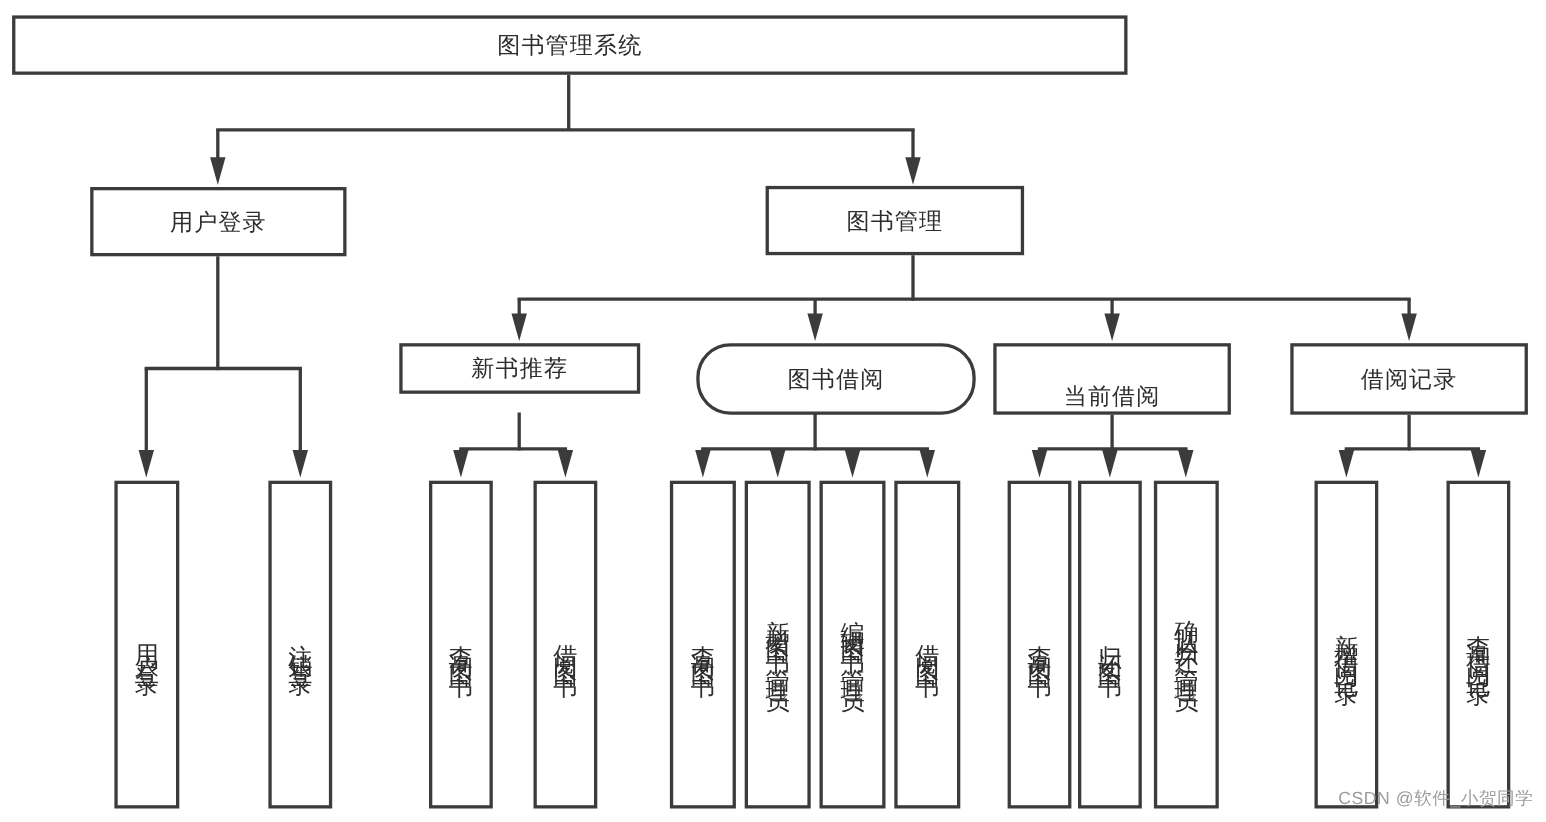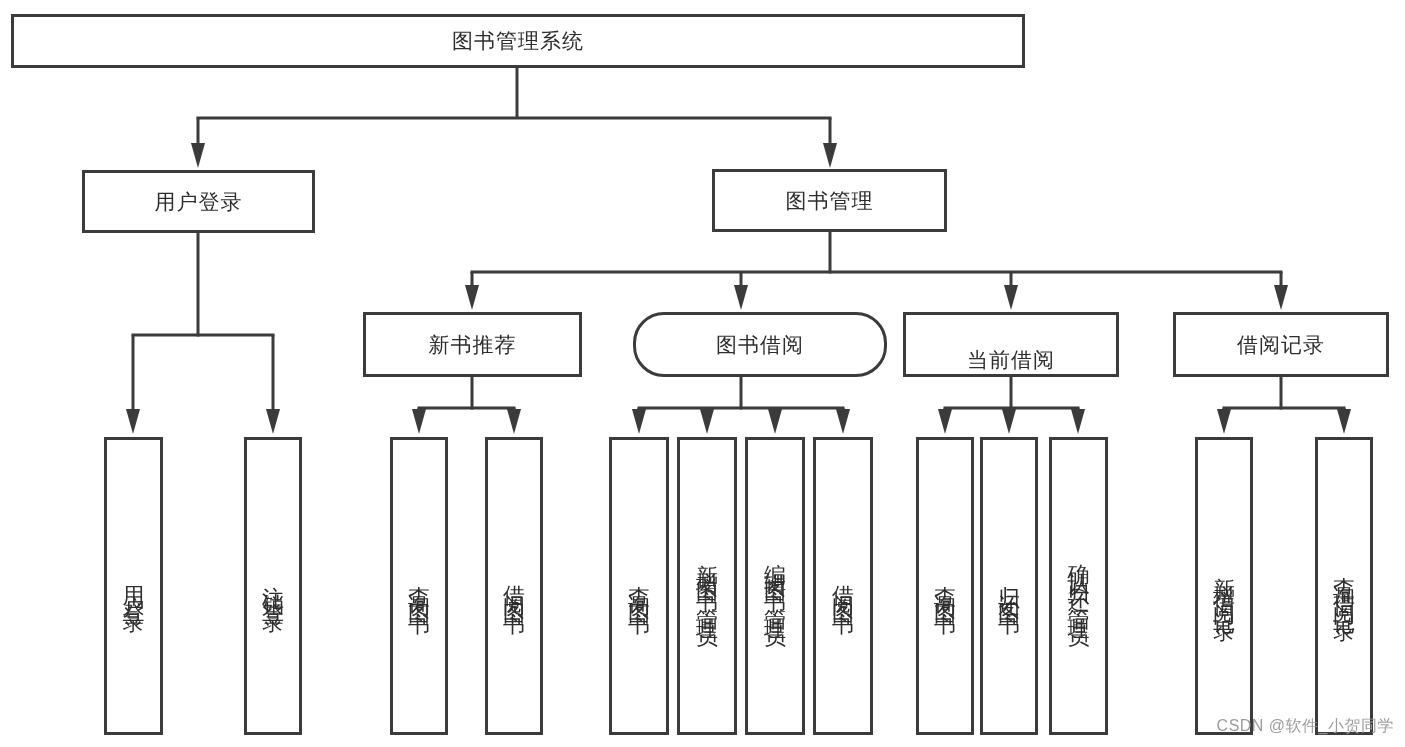--- a/index.html
+++ b/index.html
@@ -143,25 +143,25 @@
     </g>
   </svg>
 
   <div class="box" style="left:11px;top:14px;width:1014px;height:54px;">
     <span>图书管理系统</span>
   </div>
 
   <div class="box" style="left:82px;top:170px;width:233px;height:63px;">
     <span>用户登录</span>
   </div>
-  <div class="box" style="left:712px;top:169px;width:235px;height:63px;">
+  <div class="box" style="left:696px;top:169px;width:235px;height:63px;">
     <span>图书管理</span>
   </div>
 
-  <div class="box" style="left:363px;top:312px;width:219px;height:65px;">
+  <div class="box" style="left:363px;top:312px;width:219px;height:46px;">
     <span>新书推荐</span>
   </div>
   <div class="box" style="left:633px;top:312px;width:254px;height:65px;border-radius:31px;">
     <span>图书借阅</span>
   </div>
   <div class="box" style="left:903px;top:312px;width:216px;height:65px;align-items:flex-end;">
     <span>当前借阅</span>
   </div>
   <div class="box" style="left:1173px;top:312px;width:216px;height:65px;">
     <span>借阅记录</span>

